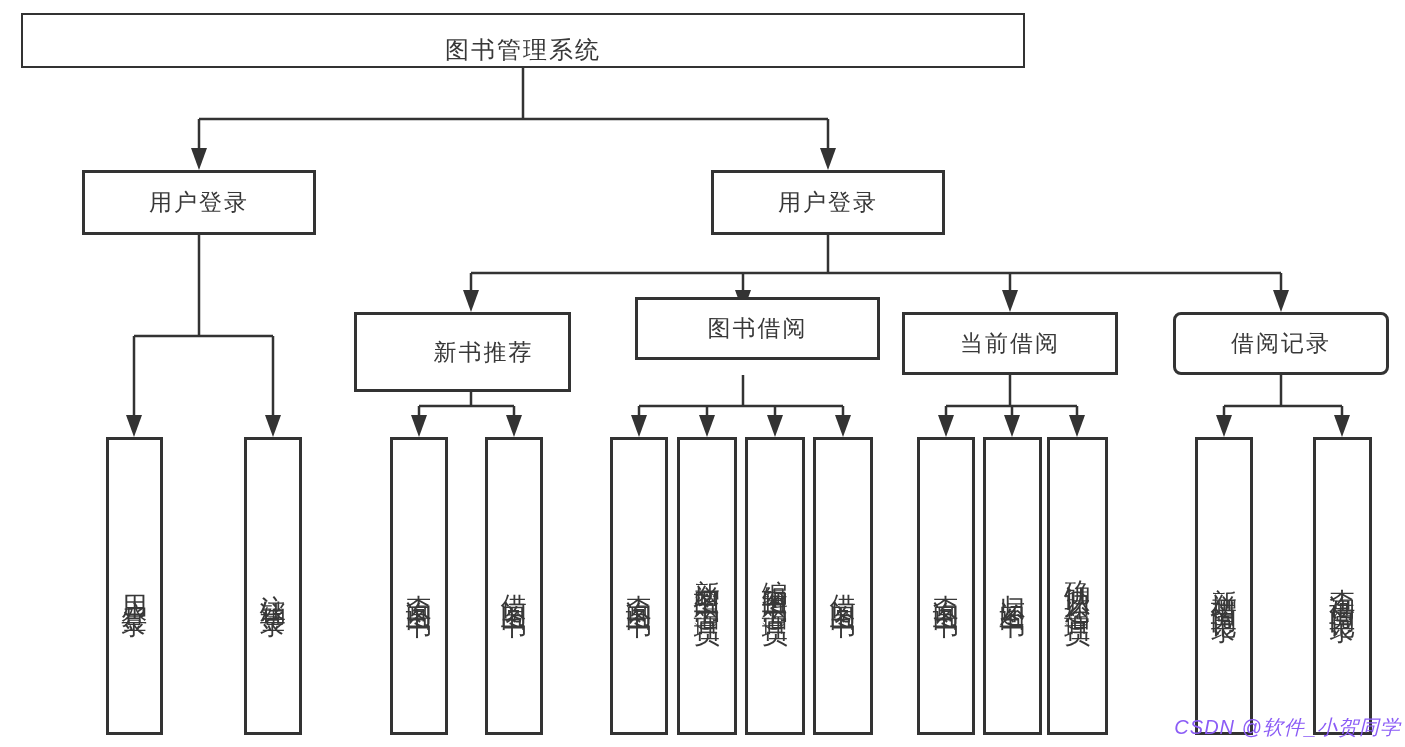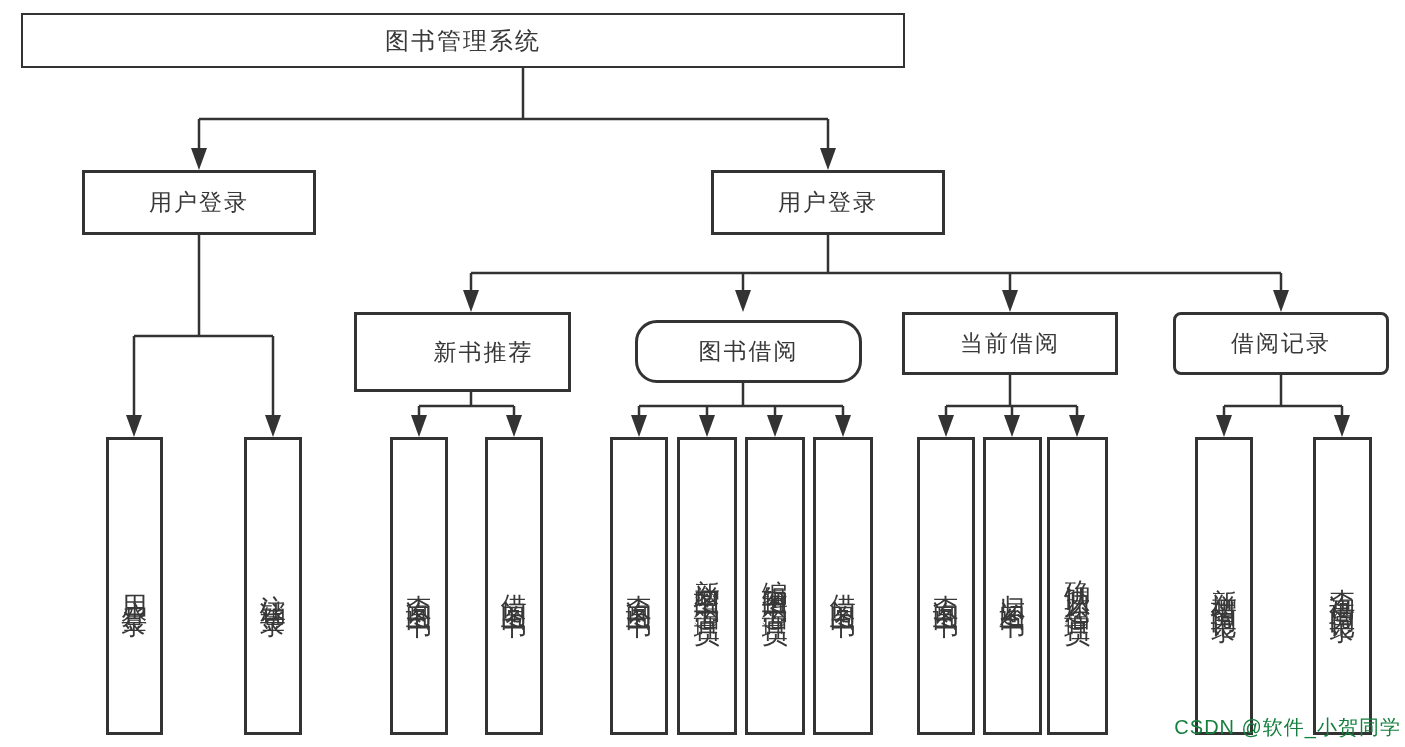--- a/index.html
+++ b/index.html
@@ -27,23 +27,24 @@
     font-size:26px;
     letter-spacing:6px;
     line-height:1.1;
     white-space:nowrap;
     color:#383838;
   }
   .watermark{
     position:absolute;
     right:4px;top:714px;
     font-size:20px;
-    color:#15803d;
+    color:#8b5cf6;
     letter-spacing:1px;
     white-space:nowrap;
+    font-style:italic;
   }
 </style>
 </head>
 <body>
 
 <div class="stage">
 
   <svg class="connectors" viewBox="0 0 1405 747" fill="none" stroke="#333333" stroke-width="2.5">
 
     <g>
@@ -113,35 +114,35 @@
     <g>
       <path d="M1281,375 V406"></path>
       <path d="M1224,406 H1342"></path>
       <path d="M1224,406 V419"></path>
       <path d="M1342,406 V419"></path>
       <polygon points="1216,415 1232,415 1224,437" fill="#333333" stroke="none"></polygon>
       <polygon points="1334,415 1350,415 1342,437" fill="#333333" stroke="none"></polygon>
     </g>
   </svg>
 
-  <div class="box root" style="left:21px;top:13px;width:884px;height:55px;">
+  <div class="box root" style="left:21px;top:13px;width:1004px;height:55px;align-items:flex-end;">
     <span>图书管理系统</span>
   </div>
 
   <div class="box hbox" style="left:82px;top:170px;width:234px;height:65px;">
     <span>用户登录</span>
   </div>
   <div class="box hbox" style="left:711px;top:170px;width:234px;height:65px;">
     <span>用户登录</span>
   </div>
 
   <div class="box hbox" style="left:354px;top:312px;width:217px;height:80px;padding-left:42px;">
     <span>新书推荐</span>
   </div>
-  <div class="box hbox" style="left:635px;top:320px;width:227px;height:63px;border-radius:22px;">
+  <div class="box hbox" style="left:635px;top:297px;width:245px;height:63px;">
     <span>图书借阅</span>
   </div>
   <div class="box hbox" style="left:902px;top:312px;width:216px;height:63px;justify-content:center;">
     <span>当前借阅</span>
   </div>
   <div class="box hbox" style="left:1173px;top:312px;width:216px;height:63px;border-radius:8px;">
     <span>借阅记录</span>
   </div>
 
   <div class="box leaf" style="left:106px;top:437px;width:57px;height:298px;">

